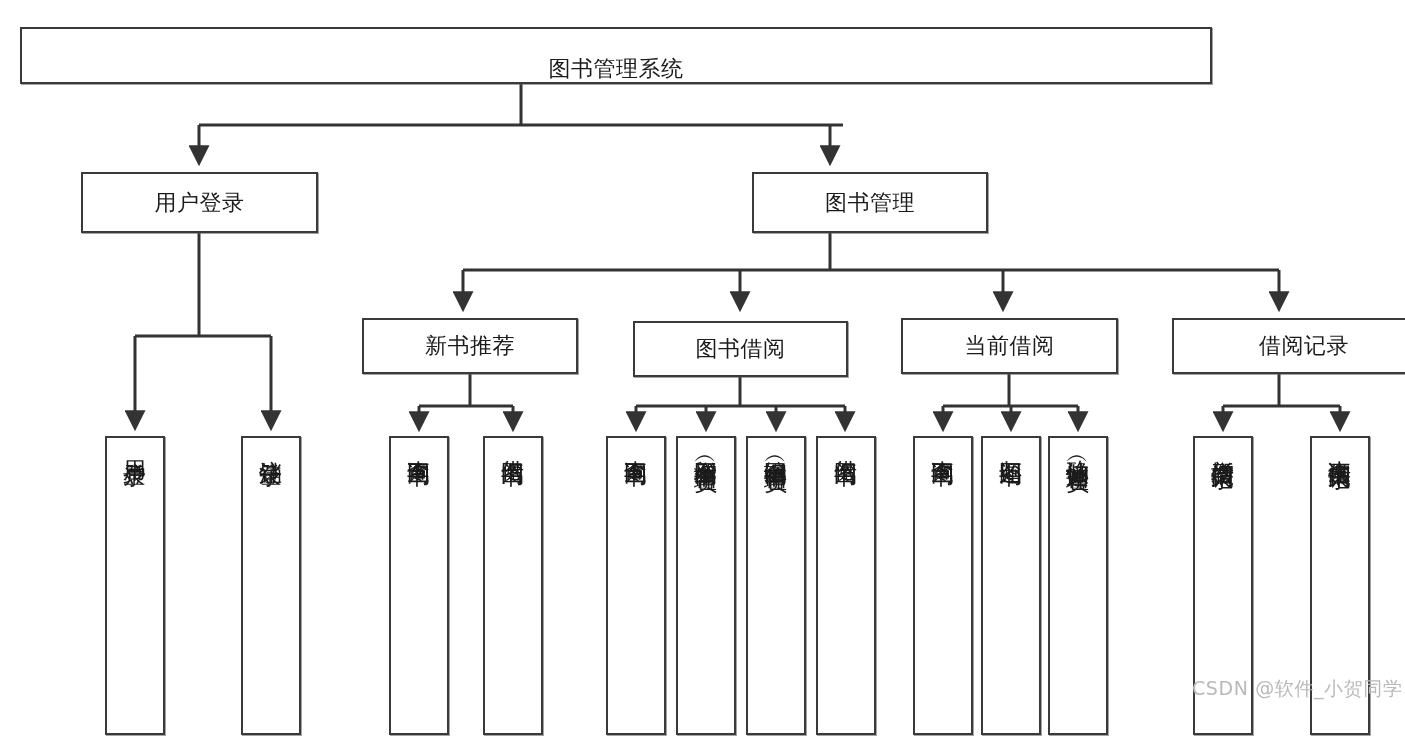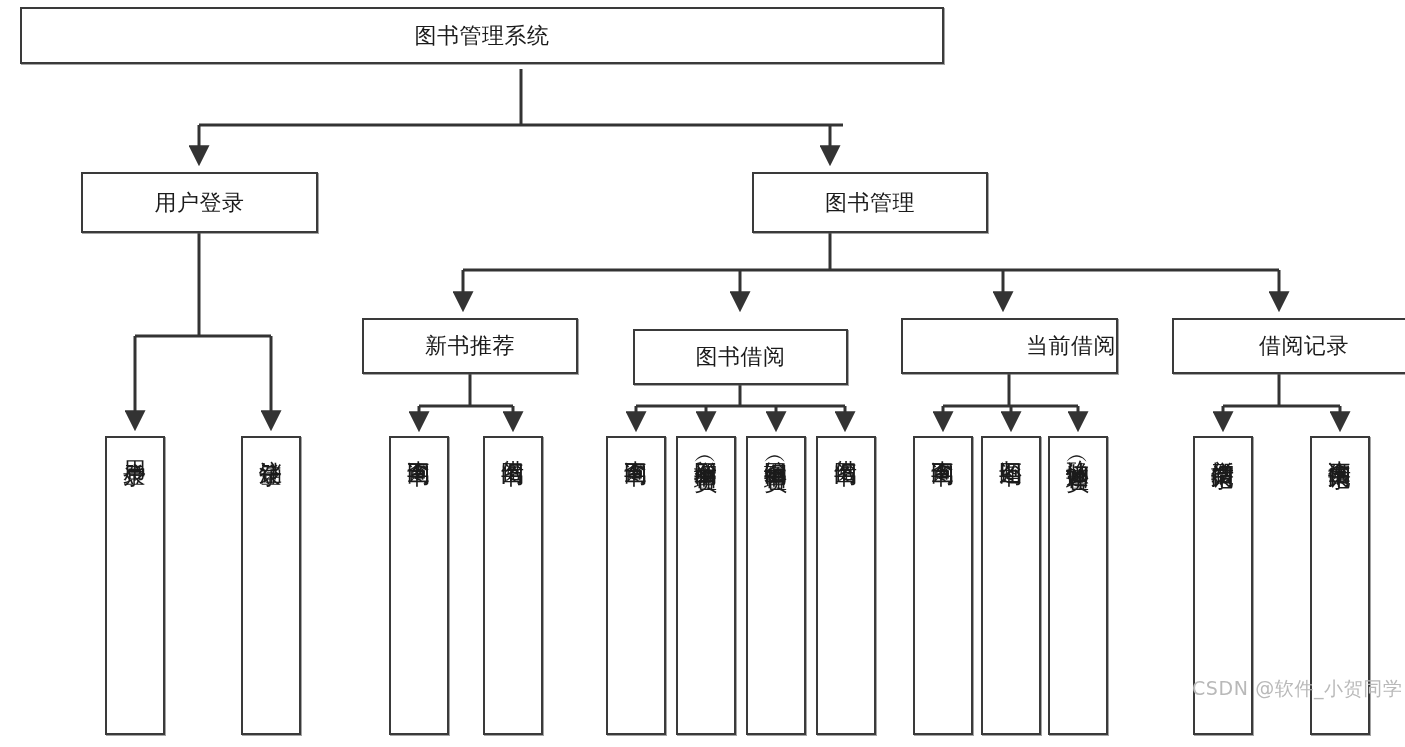--- a/index.html
+++ b/index.html
@@ -118,38 +118,38 @@
       <path d="M 1011 406 L 1011 428" marker-end="url(#arrow)"></path>
       <path d="M 1078 406 L 1078 428" marker-end="url(#arrow)"></path>
 
       <path d="M 1279 374 L 1279 406"></path>
       <path d="M 1223 406 L 1340 406"></path>
       <path d="M 1223 406 L 1223 428" marker-end="url(#arrow)"></path>
       <path d="M 1340 406 L 1340 428" marker-end="url(#arrow)"></path>
     </g>
   </svg>
 
-  <div class="node root" style="left:20px; top:7px; width:924px; height:57px;">
+  <div class="node root" style="left:20px; top:27px; width:1192px; height:57px;align-items:flex-end;">
     <span class="label">图书管理系统</span>
   </div>
 
   <div class="node h" style="left:81px; top:172px; width:237px; height:61px;">
     <span class="label">用户登录</span>
   </div>
   <div class="node h" style="left:712px; top:172px; width:236px; height:61px;margin-left:40px;">
     <span class="label">图书管理</span>
   </div>
 
   <div class="node h" style="left:362px; top:318px; width:216px; height:56px;">
     <span class="label">新书推荐</span>
   </div>
-  <div class="node h" style="left:633px; top:329px; width:215px; height:56px;">
+  <div class="node h" style="left:633px; top:321px; width:215px; height:56px;">
     <span class="label">图书借阅</span>
   </div>
-  <div class="node h" style="left:901px; top:318px; width:217px; height:56px;justify-content:flex-end;">
+  <div class="node h" style="left:901px; top:318px; width:217px; height:56px;">
     <span class="label">当前借阅</span>
   </div>
   <div class="node h" style="left:1172px; top:318px; width:247px; height:56px;padding-left:17px;">
     <span class="label">借阅记录</span>
   </div>
 
   <div class="node leaf" style="left:105px; top:436px; width:60px; height:299px;">
     <span class="label">用户登录</span>
   </div>
   <div class="node leaf" style="left:241px; top:436px; width:60px; height:299px;">

